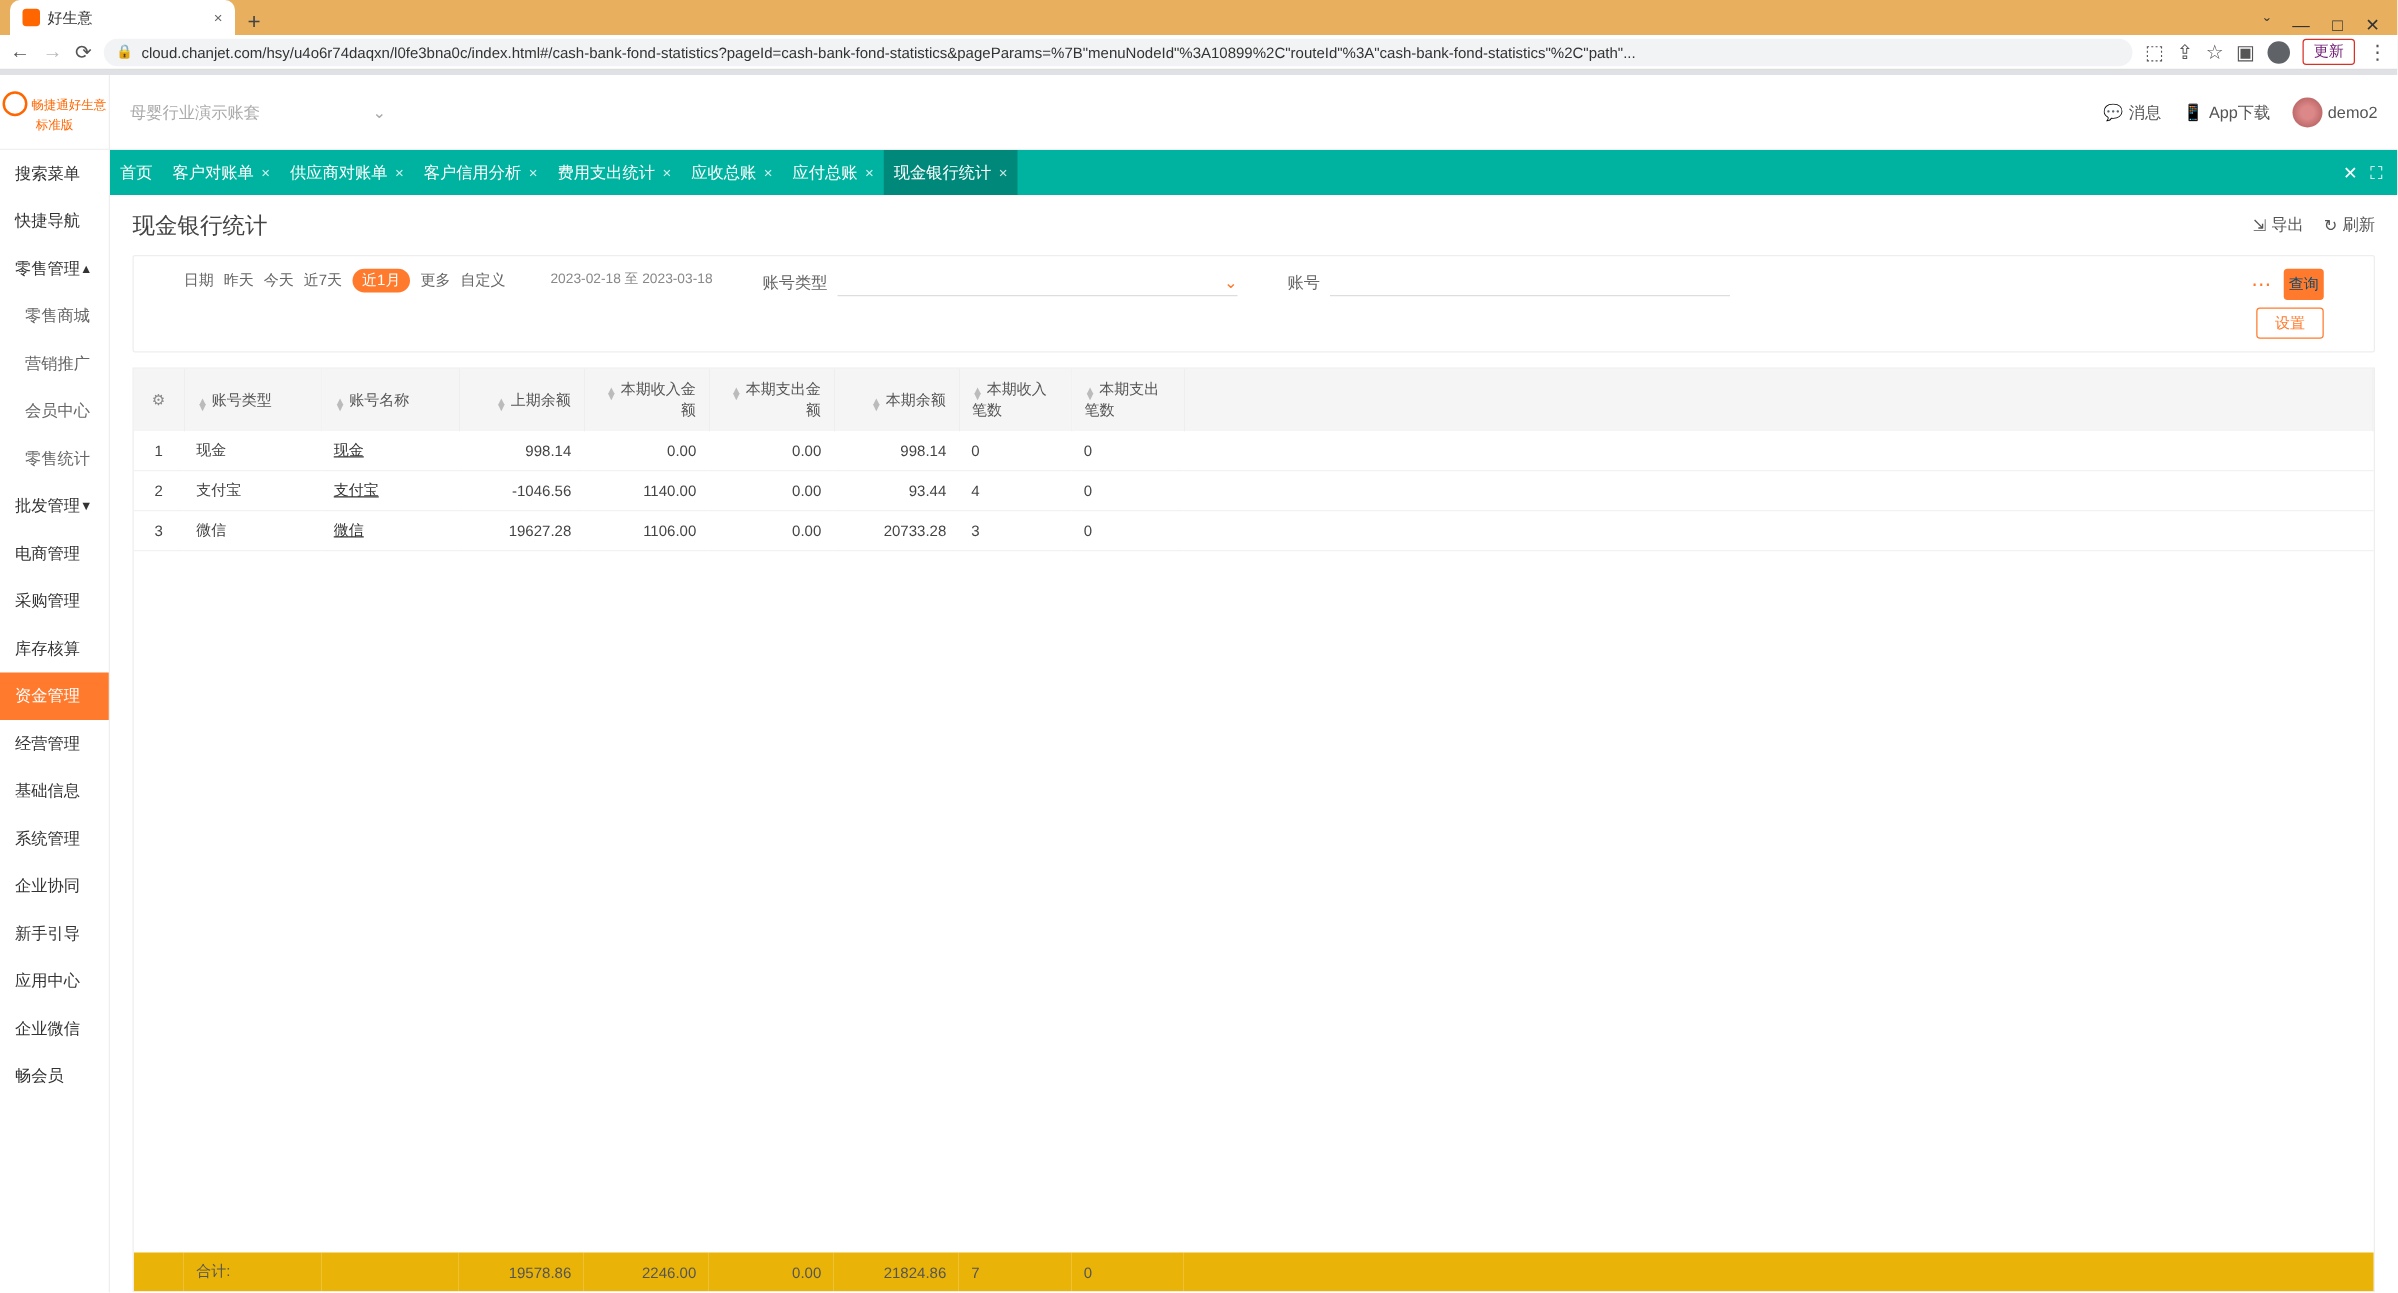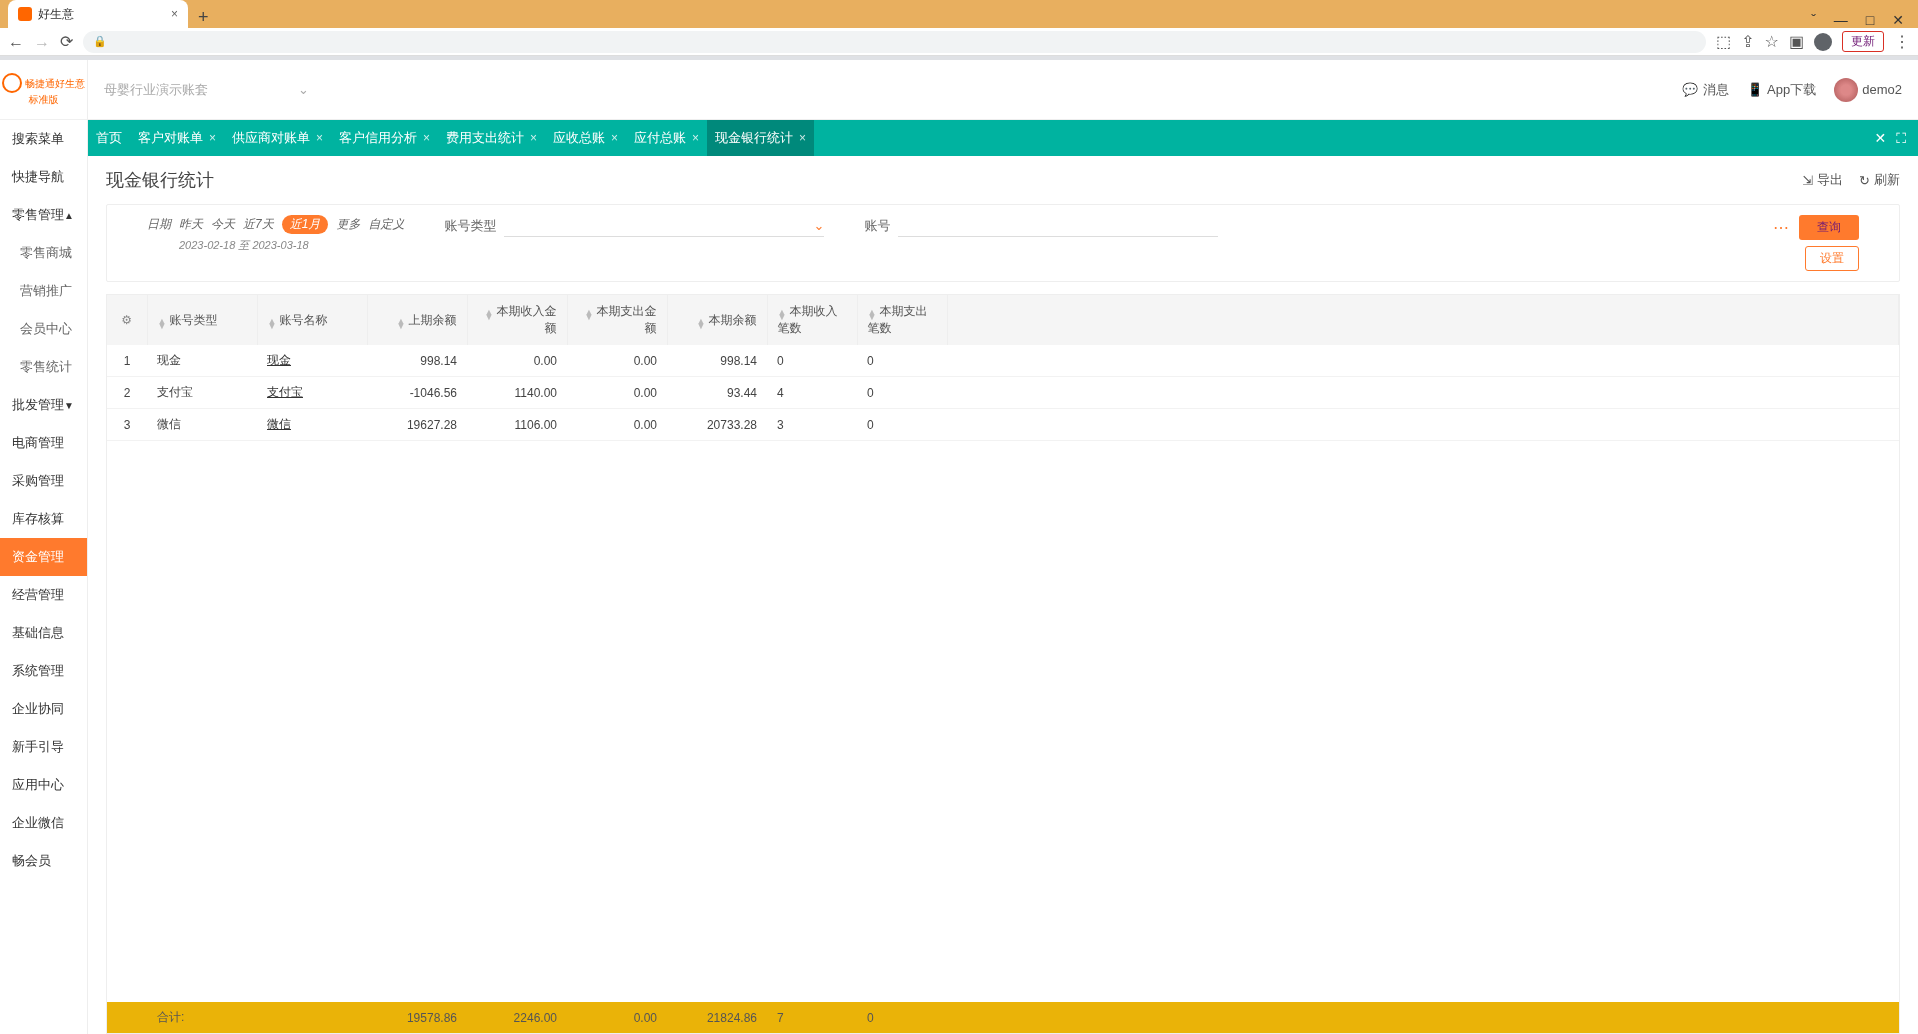--- a/index.html
+++ b/index.html
@@ -47,32 +47,32 @@
 .tab .close { font-size: 12px; opacity: .8; }
 .tabbar-right { margin-left: auto; display: flex; gap: 10px; padding-right: 12px; }
 .tabbar-right span { cursor: pointer; font-size: 14px; }
 
 .page-header { display: flex; align-items: center; padding: 12px 18px; }
 .page-title { font-size: 18px; color: #444; }
 .page-actions { margin-left: auto; display: flex; gap: 16px; color: #555; font-size: 13px; }
 .page-actions .act { display: flex; align-items: center; gap: 4px; cursor: pointer; }
 
 .filter-panel { margin: 0 18px 12px; border: 1px solid #eee; border-radius: 2px; padding: 10px 40px 10px 40px; display: flex; align-items: flex-start; gap: 40px; position: relative; }
-.filter-group { display: flex; flex-direction: column; gap: 4px; font-style: italic; }
+.filter-group { display: flex; flex-direction: row; gap: 4px; }
 .filter-row1 { display: flex; align-items: center; gap: 8px; font-size: 12px; color: #555; }
 .filter-label { color: #666; }
 .date-opt { color: #666; cursor: pointer; }
 .date-opt.active { background: #ff7a2d; color: #fff; border-radius: 10px; padding: 1px 8px; }
 .date-range { font-size: 11px; color: #888; padding-left: 32px; }
 .filter-select { display: flex; align-items: center; gap: 8px; }
 .sel-box { border-bottom: 1px solid #ddd; min-width: 320px; height: 22px; display: flex; align-items: center; justify-content: flex-end; color: #ff7a2d; cursor: pointer; }
 .acct-input { border-bottom: 1px solid #ddd; min-width: 320px; height: 22px; }
 .filter-btns { margin-left: auto; display: flex; flex-direction: column; gap: 6px; align-items: flex-end; }
 .btn-row { display: flex; align-items: center; gap: 8px; }
-.btn-primary { background: #ff7a2d; color: #701a75; border: none; border-radius: 3px; padding: 4px 18px; font-size: 12px; cursor: pointer; }
+.btn-primary { background: #ff7a2d; color: #0c4a6e; border: none; border-radius: 3px; padding: 4px 4px; font-size: 12px; cursor: pointer; }
 .btn-outline { background: #fff; color: #ff7a2d; border: 1px solid #ff7a2d; border-radius: 3px; padding: 3px 14px; font-size: 12px; cursor: pointer; }
 .more-dots { color: #ff7a2d; font-size: 16px; cursor: pointer; letter-spacing: 2px; }
 
 .table-wrap { margin: 0 18px; border: 1px solid #eee; flex: 1; display: flex; flex-direction: column; overflow: hidden; }
 table { width: 100%; border-collapse: collapse; font-size: 12px; }
 thead { background: #f5f5f5; }
 th { text-align: left; padding: 8px 10px; color: #555; font-weight: normal; border-right: 1px solid #eee; position: relative; }
 th .sort { color: #bbb; font-size: 9px; margin-right: 3px; display: inline-flex; flex-direction: column; line-height: 5px; }
 th.num, td.num { text-align: right; }
 td { padding: 7px 10px; border-bottom: 1px solid #f2f2f2; color: #444; }
@@ -105,20 +105,21 @@
       <span>□</span>
       <span>✕</span>
     </div>
   </div>
   <div class="browser-toolbar">
     <span class="nav-icn">←</span>
     <span class="nav-icn dis">→</span>
     <span class="nav-icn">⟳</span>
     <div class="url-bar">
       <span class="lock">🔒</span>
+      <span>cloud.chanjet.com/hsy/u4o6r74daqxn/l0fe3bna0c/index.html#/cash-bank-fond-statistics?pageId=cash-bank-fond-statistics&amp;pageParams=%7B"menuNodeId"%3A10899%2C"routeId"%3A"cash-bank-fond-statistics"%2C"path"...</span>
     </div>
     <div class="toolbar-right">
       <span class="nav-icn">⬚</span>
       <span class="nav-icn">⇪</span>
       <span class="nav-icn">☆</span>
       <span class="nav-icn">▣</span>
       <span class="avatar-dot"></span>
       <span class="update-btn">更新</span>
       <span class="nav-icn">⋮</span>
     </div>

